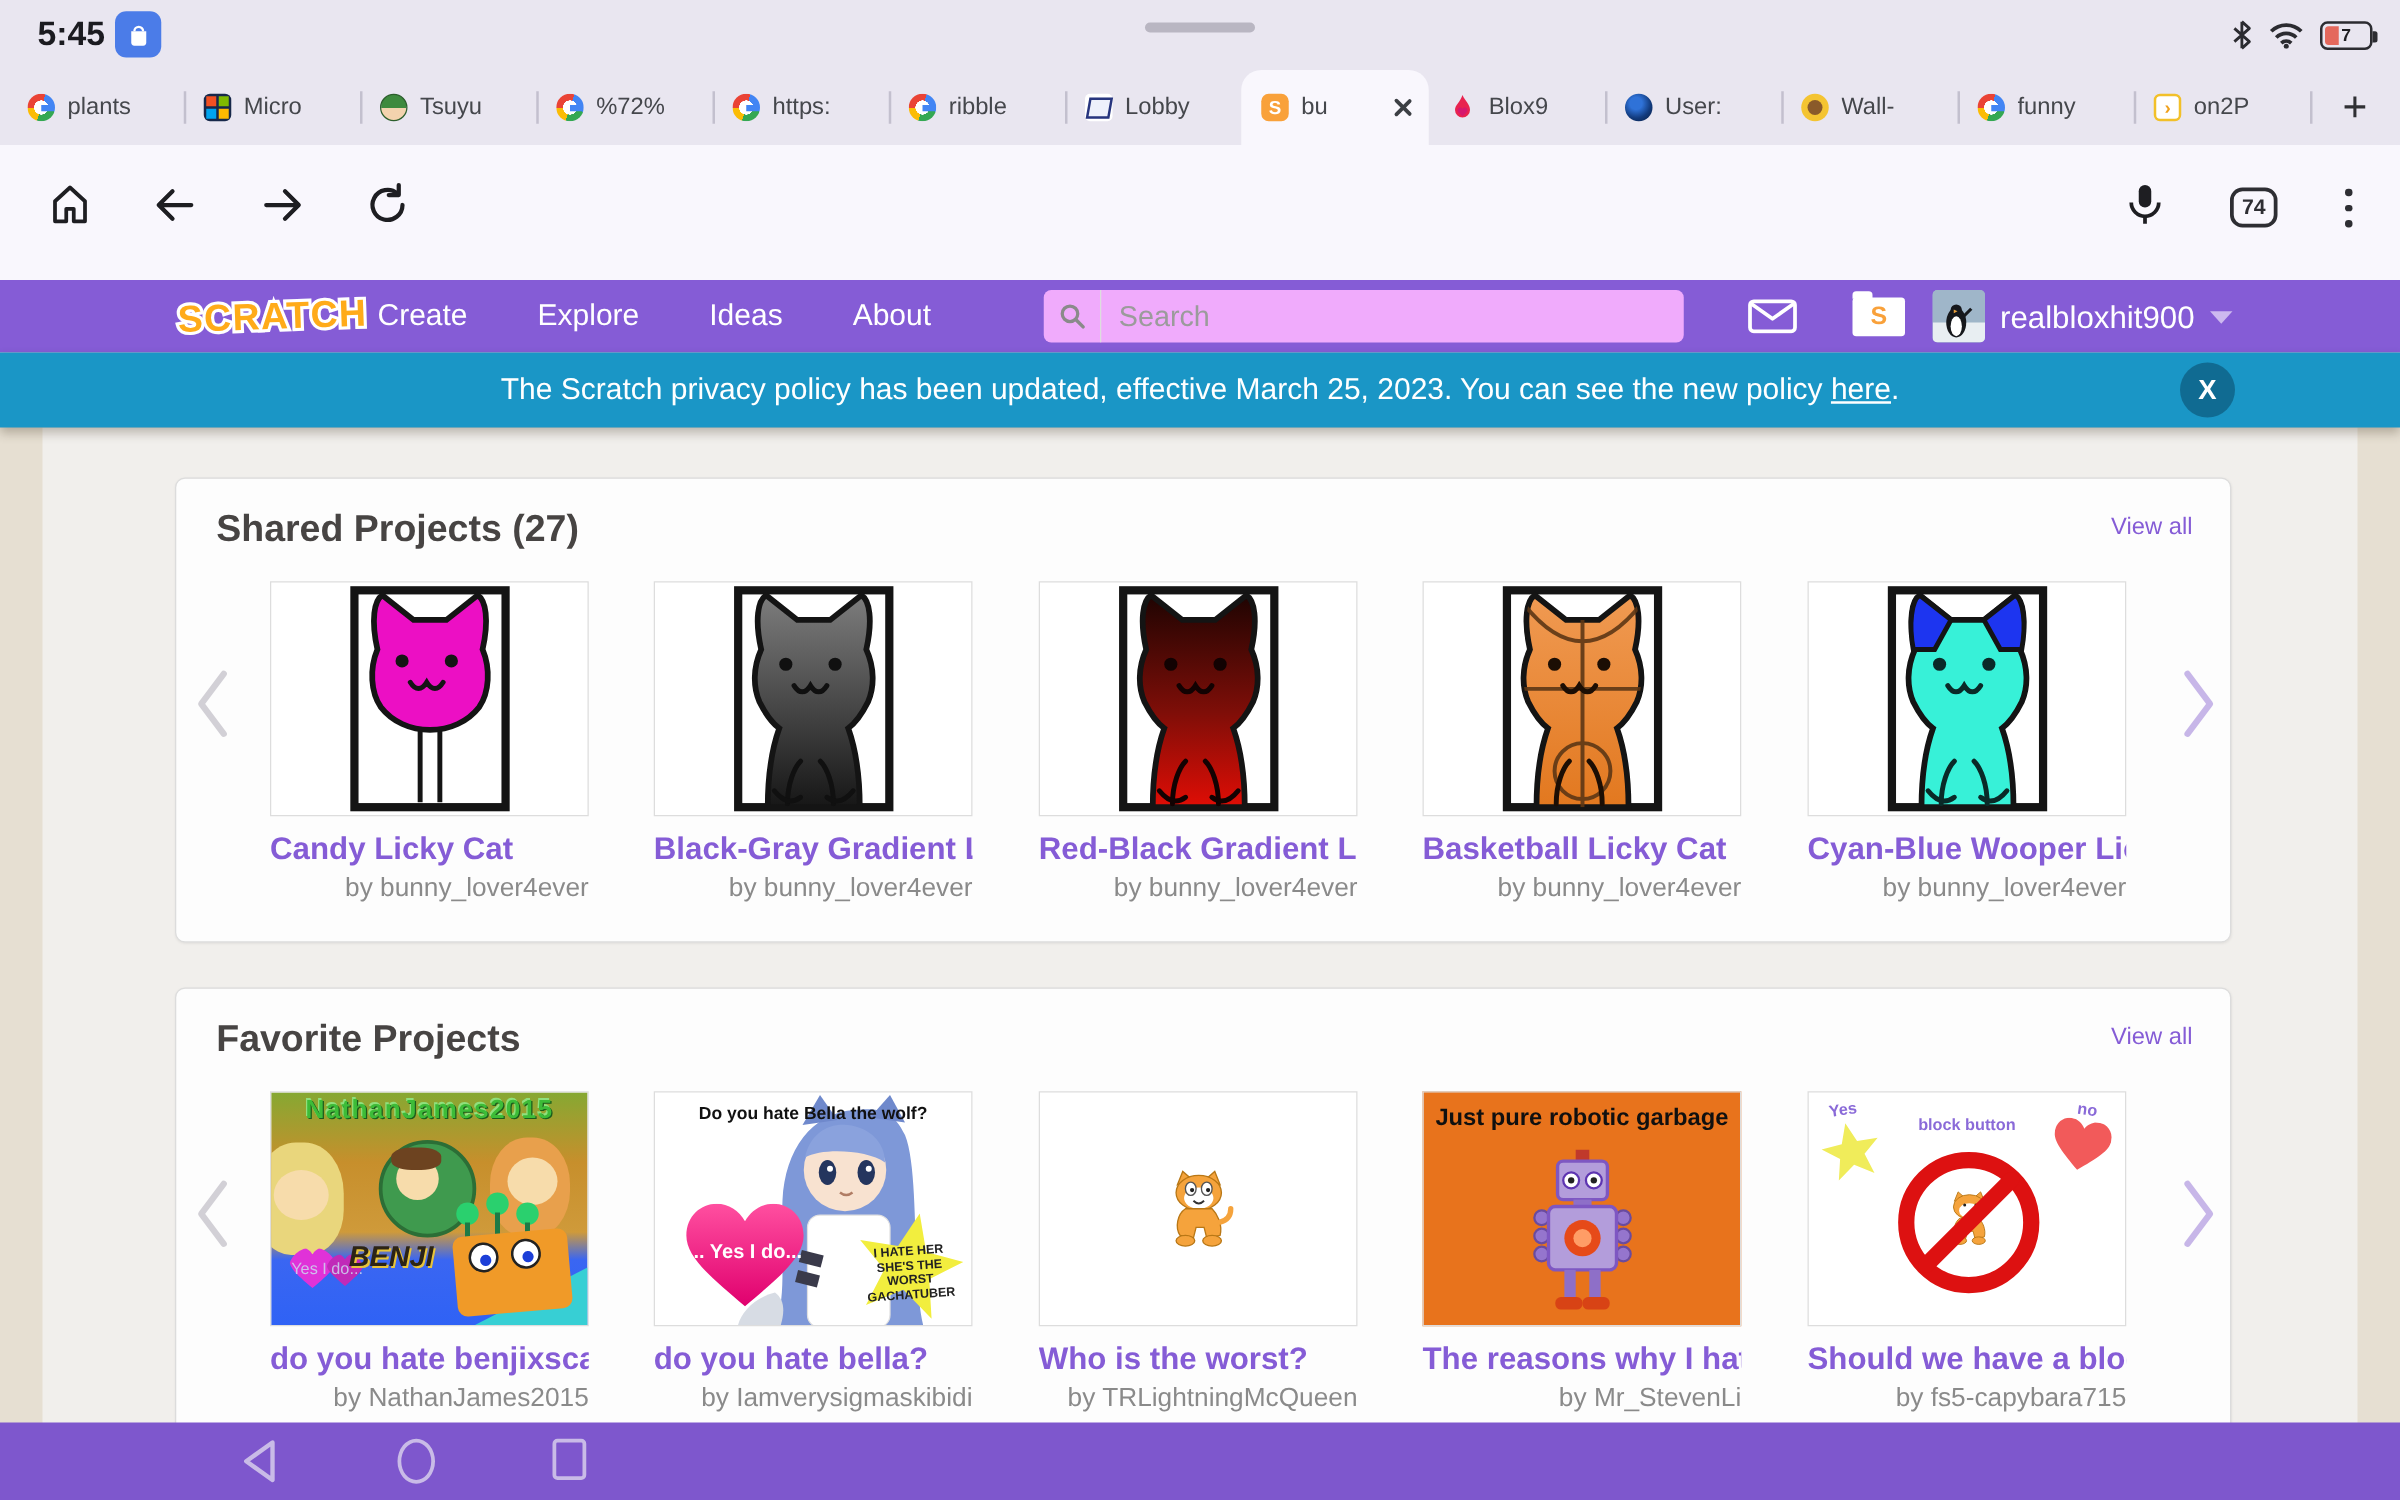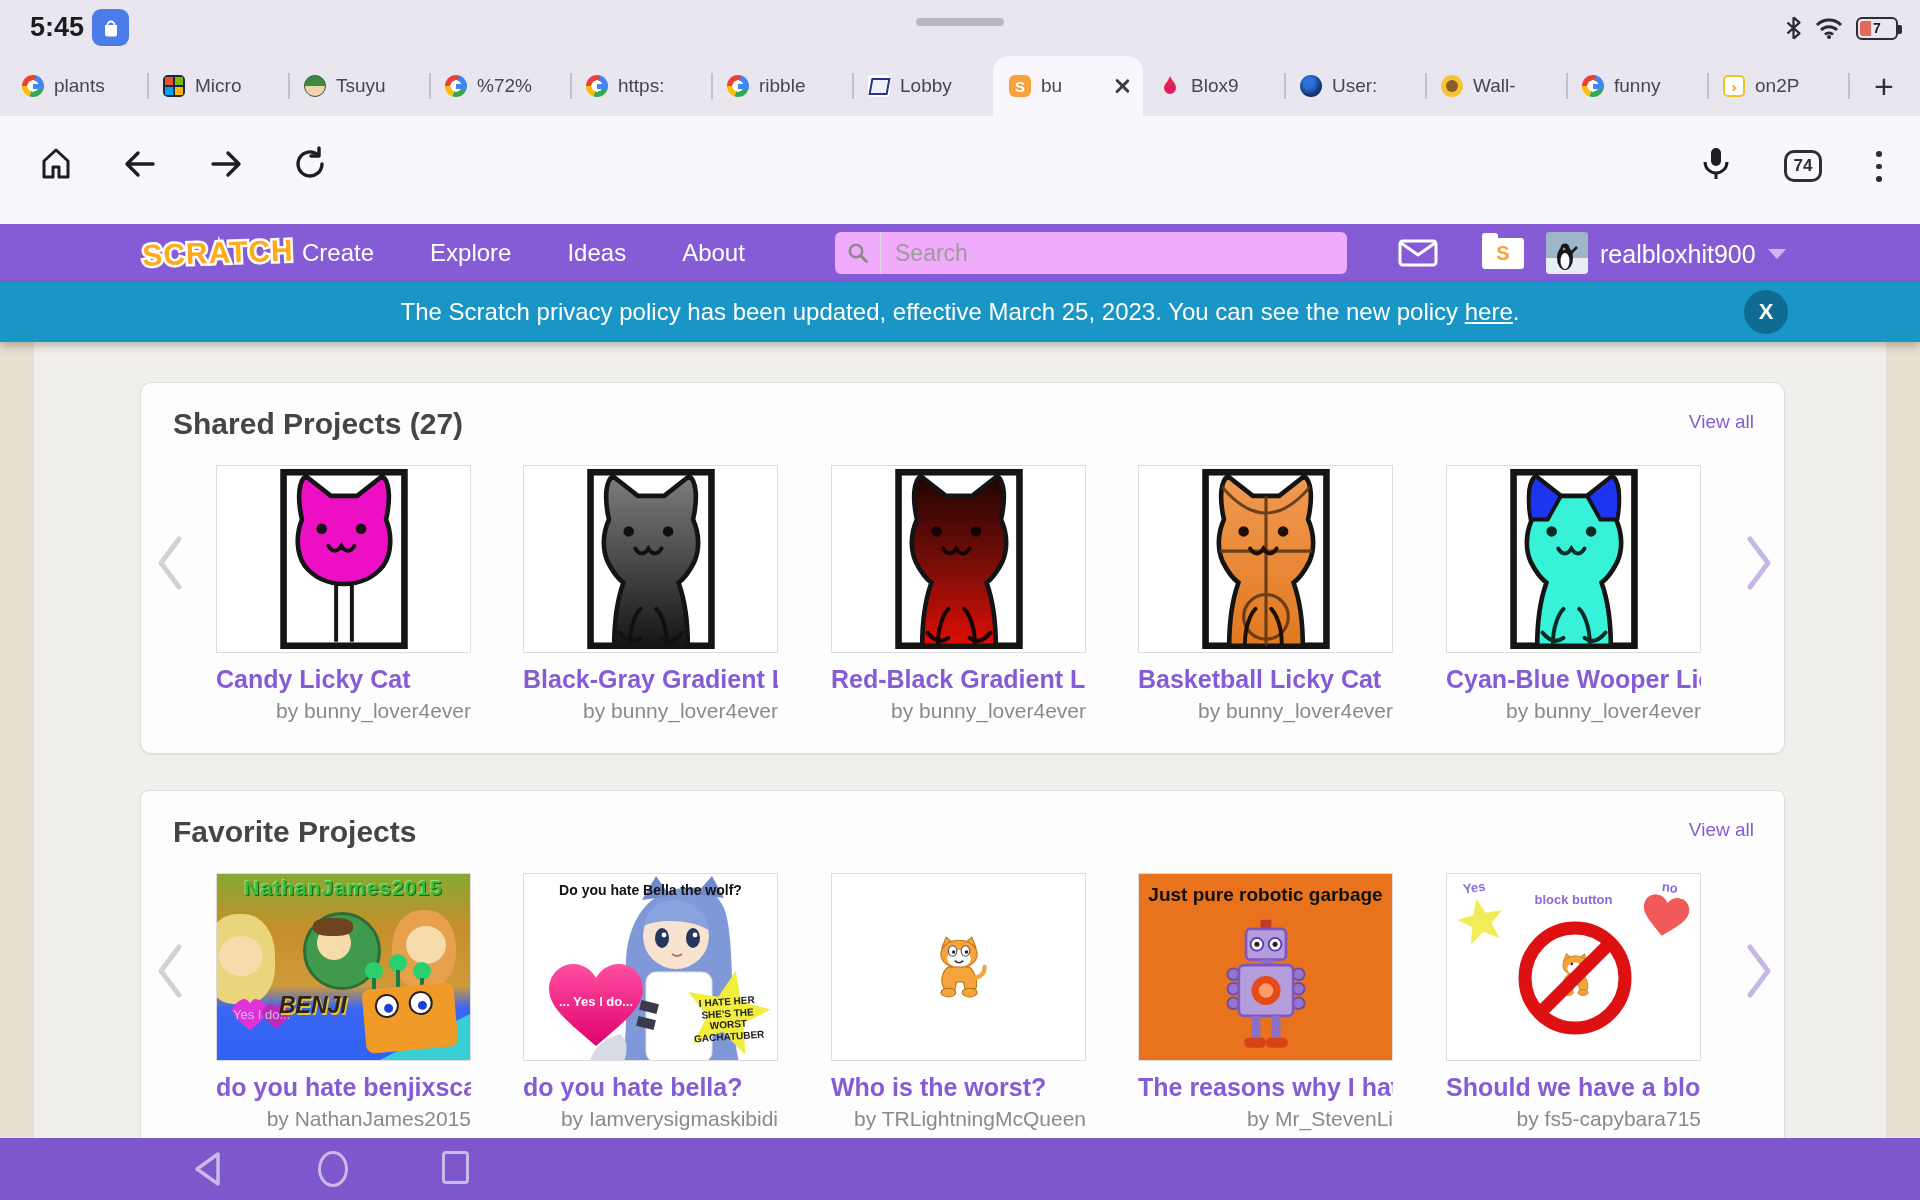--- a/index.html
+++ b/index.html
@@ -77,21 +77,21 @@
   
   .banner { position:absolute; top:282px; left:0; width:100%; height:60px; background:#1a96c6; box-shadow:0 4px 8px rgba(60,50,30,.3); display:flex; align-items:center; justify-content:center; z-index:3; }
   .banner-text { color:#fff; font-size:24px; }
   .banner-text .lnk { text-decoration:underline; cursor:pointer; }
   .banner-close { position:absolute; right:132px; top:8px; width:44px; height:44px; border-radius:50%; background:rgba(0,30,50,.35); color:#fff; font-size:22px; font-weight:700; display:flex; align-items:center; justify-content:center; cursor:pointer; }
 
   
   .page { position:absolute; top:342px; left:0; right:0; bottom:0; background:#e6dfd2; }
   .content { position:absolute; left:34px; right:34px; top:0; bottom:0; background:#f1efec; }
   .box { position:absolute; left:106px; width:1645px; background:#fdfdfd; border:1px solid #dcdcdc; border-radius:8px; box-shadow:0 1px 2px rgba(0,0,0,.06); }
-  .box.shared { top:40px; height:372px;border-radius:11px; }
+  .box.shared { top:40px; height:372px; }
   .box.favorites { top:448px; height:372px; }
   .box-title { position:absolute; left:32px; top:24px; font-size:30px; font-weight:700; color:#474443; }
   .view-all { position:absolute; right:30px; top:28px; font-size:19px; color:#855cd6; cursor:pointer; }
   .arrow { position:absolute; top:150px; width:34px; height:60px; cursor:pointer; }
   .arrow.left { left:12px; } .arrow.right { right:8px; }
 
   .card { position:absolute; width:255px; top:82px; }
   .card .thumb { width:255px; height:188px; background:#fff; border:1px solid #ddd; display:flex; align-items:center; justify-content:center; position:relative; overflow:hidden; cursor:pointer; }
   .card .p-title { display:block; margin-top:12px; font-size:25px; font-weight:700; color:#855cd6; white-space:nowrap; overflow:hidden; cursor:pointer; }
   .card .p-by { margin-top:5px; font-size:21px; color:#8a8a8a; white-space:nowrap; overflow:hidden;text-align:right; }
@@ -105,21 +105,21 @@
   .blob { position:absolute; border-radius:50%; }
   .tb-box { position:absolute; right:14px; bottom:10px; width:92px; height:64px; background:#f09a28; border-radius:8px; transform:rotate(-5deg); }
   .tb-box .eye { position:absolute; top:6px; width:24px; height:24px; border-radius:50%; background:#fff; border:2px solid #222; }
   .tb-box .eye::after { content:""; position:absolute; left:7px; top:8px; width:9px; height:9px; border-radius:50%; background:#1c3fd8; }
   .tb-cyantri { position:absolute; right:0; bottom:0; width:0; height:0; border-left:90px solid transparent; border-bottom:46px solid #37cfd4; }
   .lolli { position:absolute; width:18px; height:18px; border-radius:50%; background:#2ad06e; }
   .lolli::after { content:""; position:absolute; left:7px; top:16px; width:4px; height:26px; background:#1d7a46; }
 
   .tb-q { position:absolute; top:8px; width:100%; text-align:center; font-size:14px; font-weight:700; color:#111; }
   .heart-wrap { position:absolute; left:24px; bottom:6px; width:96px; }
-  .heart-label { position:absolute; left:0; top:30px; width:96px; text-align:center; font-size:13px; font-weight:700; color:#fff; }
+  .heart-label { position:absolute; left:0; top:30px; width:96px; text-align:center; font-size:16px; font-weight:700; color:#fff; }
   .star-wrap { position:absolute; right:2px; bottom:2px; width:96px; height:92px; }
   .star-text { position:absolute; right:4px; bottom:16px; width:86px; font-size:10px; font-weight:800; color:#222; line-height:1.15; text-align:center; transform:rotate(-4deg); }
 
   .thumb-robot { background:#e8731c !important; }
   .tb-caption { position:absolute; top:10px; width:100%; text-align:center; font-size:19px; font-weight:700; color:#101010; }
 
   .blk-yes { position:absolute; left:16px; top:6px; font-size:13px; font-weight:700; color:#8a6ad8; transform:rotate(-8deg); }
   .blk-label { position:absolute; left:0; top:18px; width:100%; text-align:center; font-size:13px; font-weight:700; color:#8a6ad8; }
   .blk-no { position:absolute; right:22px; top:6px; font-size:13px; font-weight:700; color:#8a6ad8; transform:rotate(8deg); }
 

